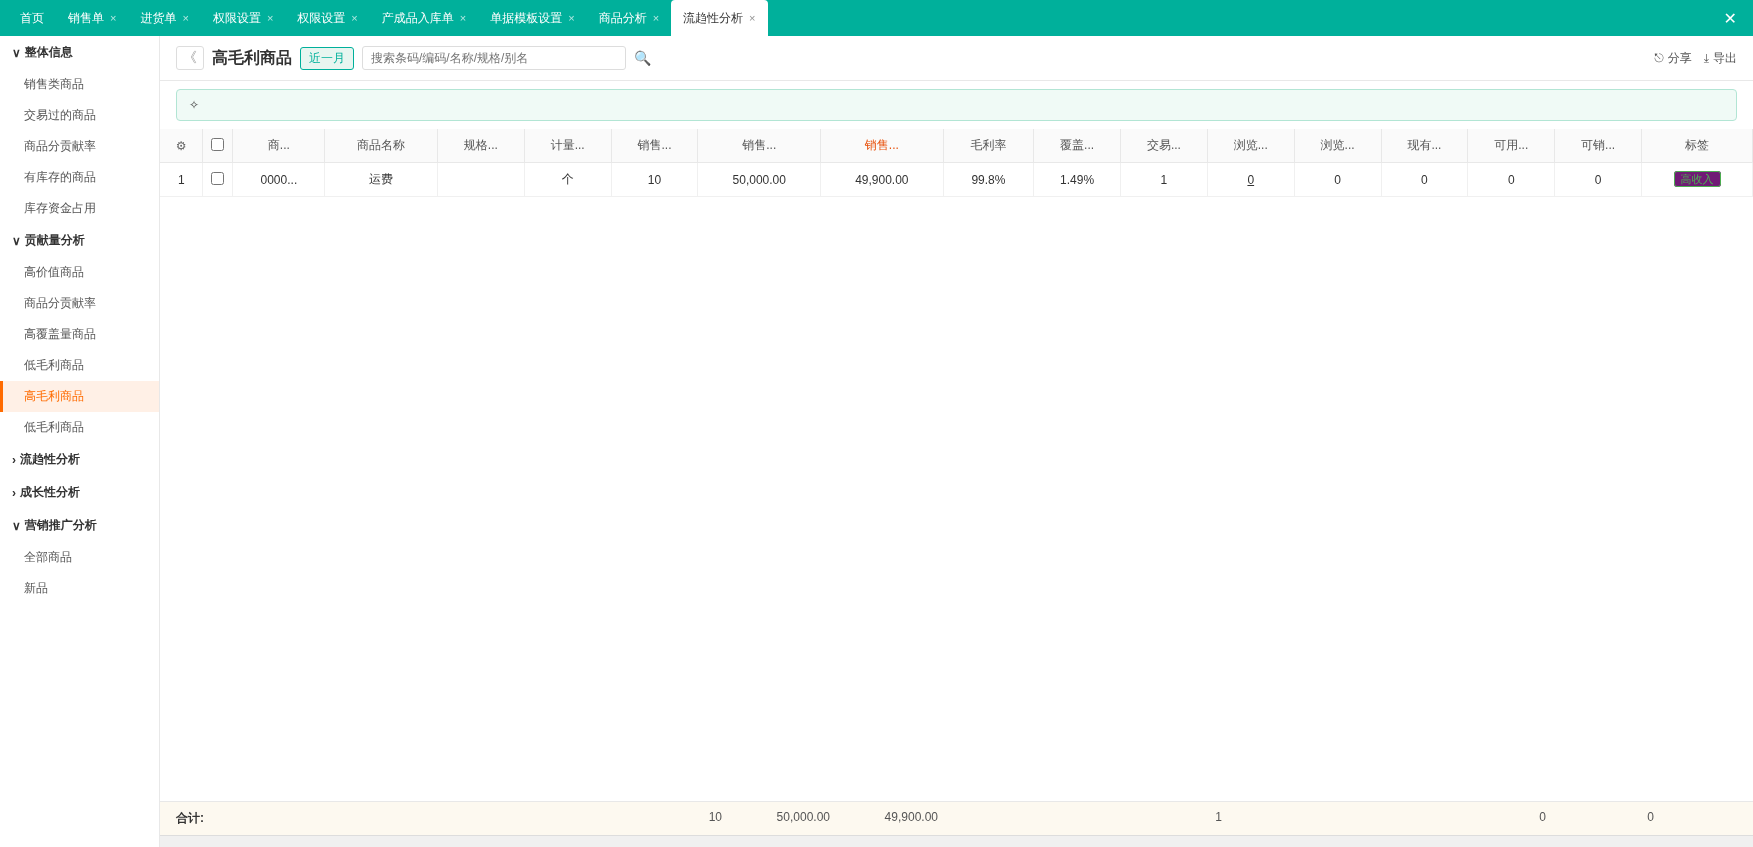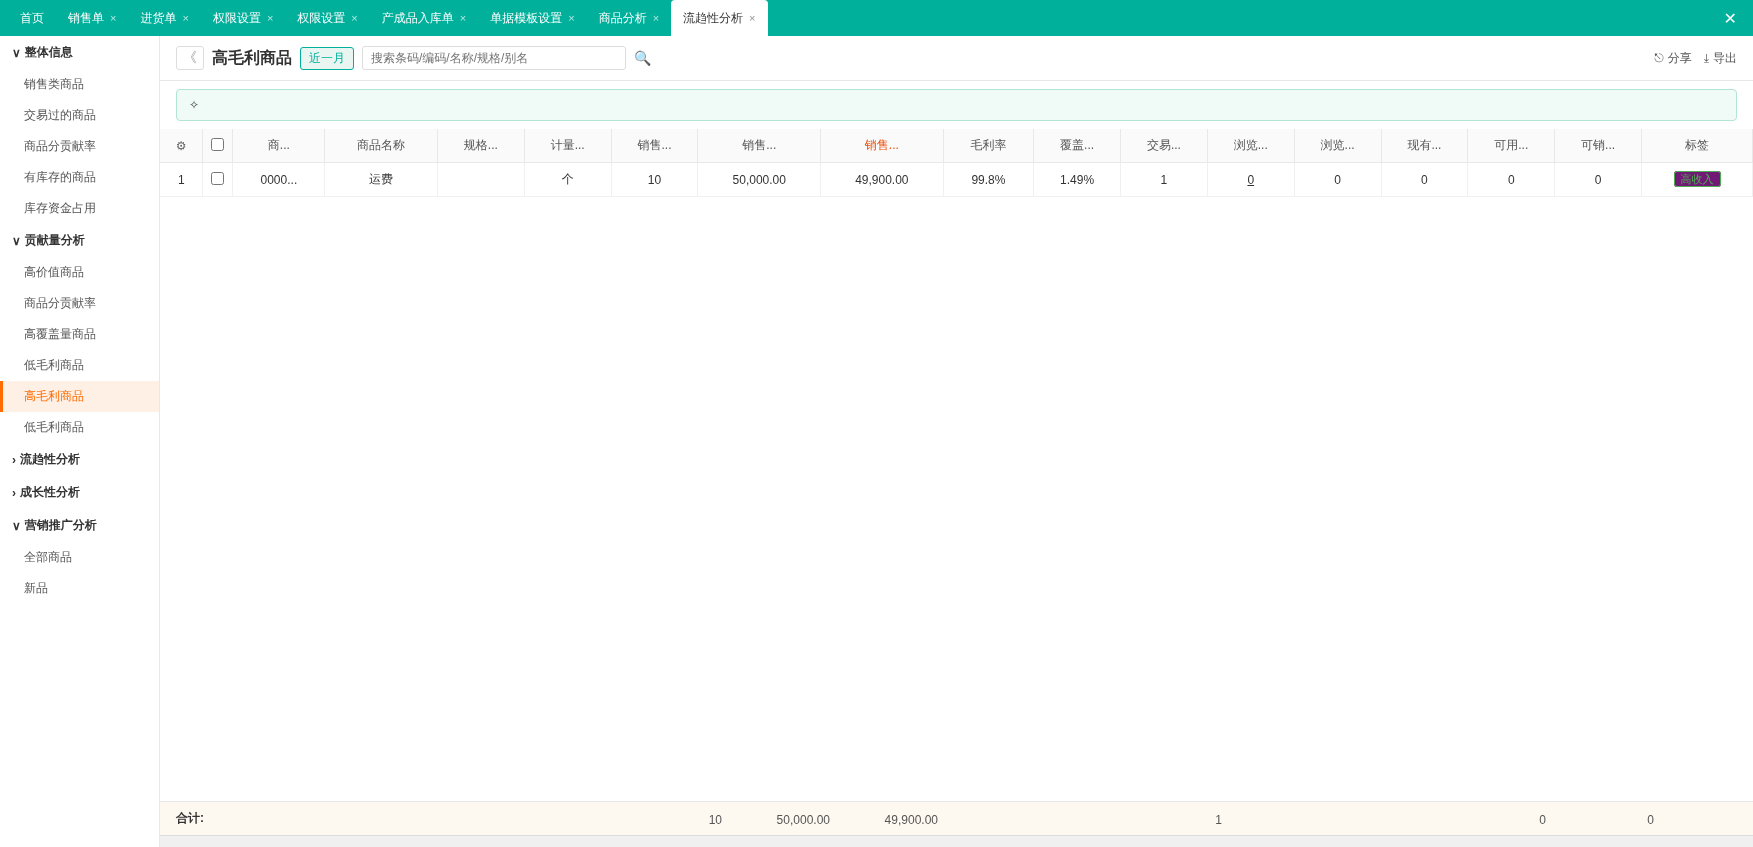--- a/index.html
+++ b/index.html
@@ -219,21 +219,21 @@
       color: #333;
       cursor: pointer;
     }
 
     
     .table-footer {
       background: #fdf9f0;
       border-top: 1px solid #e8e8e8;
       padding: 8px 16px;
       display: flex;
-      align-items: flex-end;
+      align-items: flex-start;
       gap: 28px;
       font-size: 12px;
       color: #555;
     }
     .footer-label { color: #333; font-weight: bold; }
     .footer-cell {
       min-width: 80px;
       text-align: right;
     }
 

